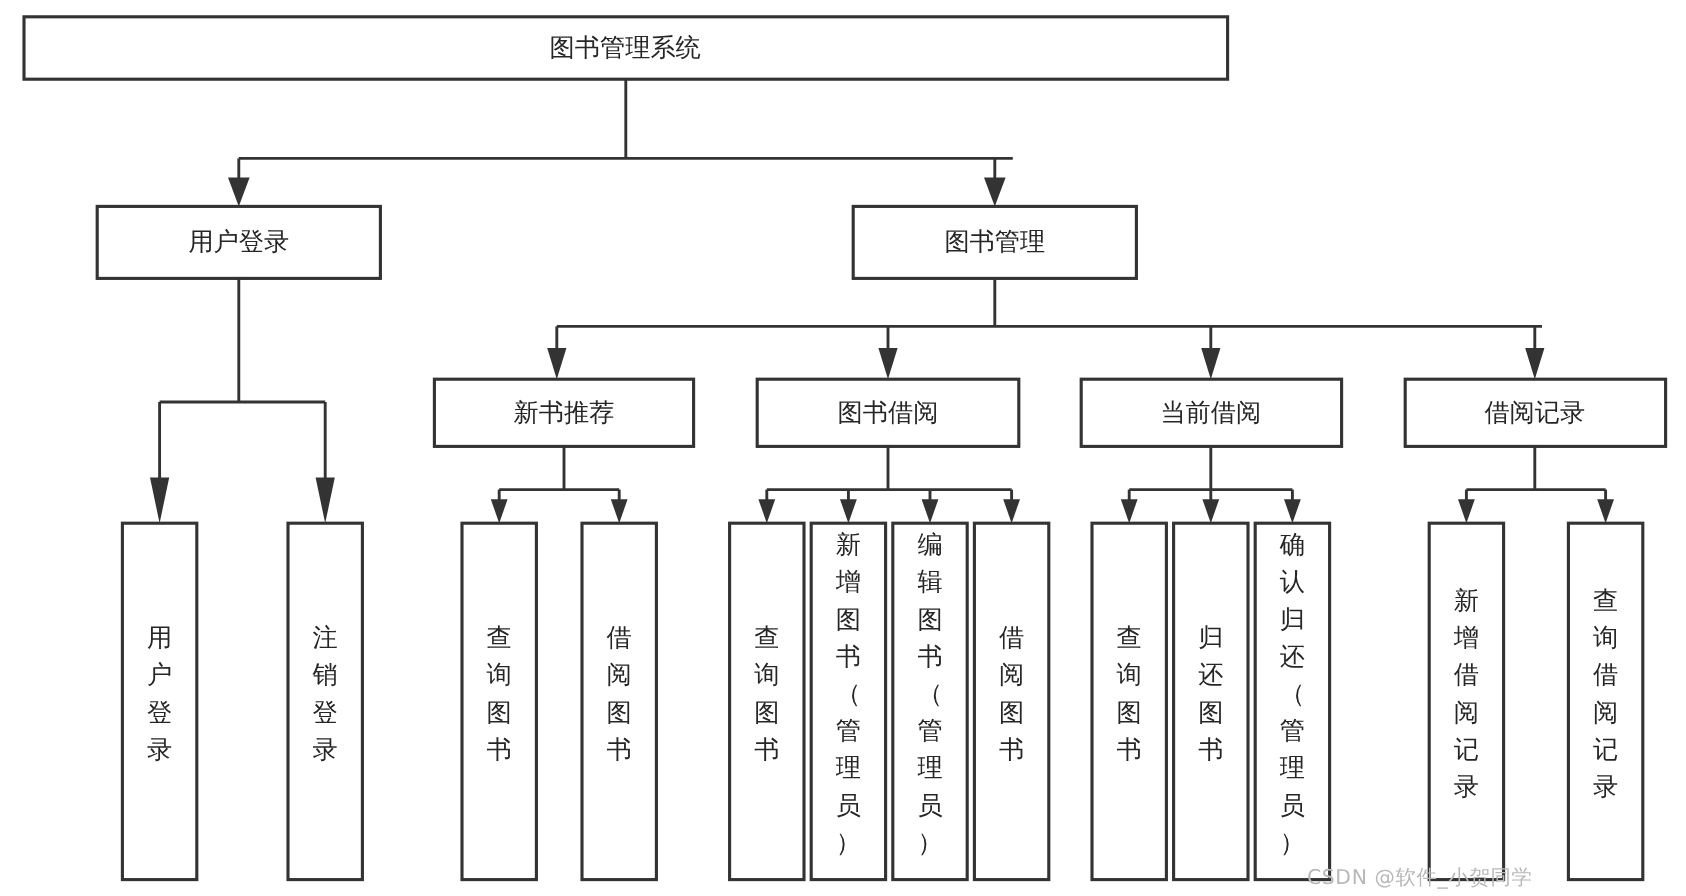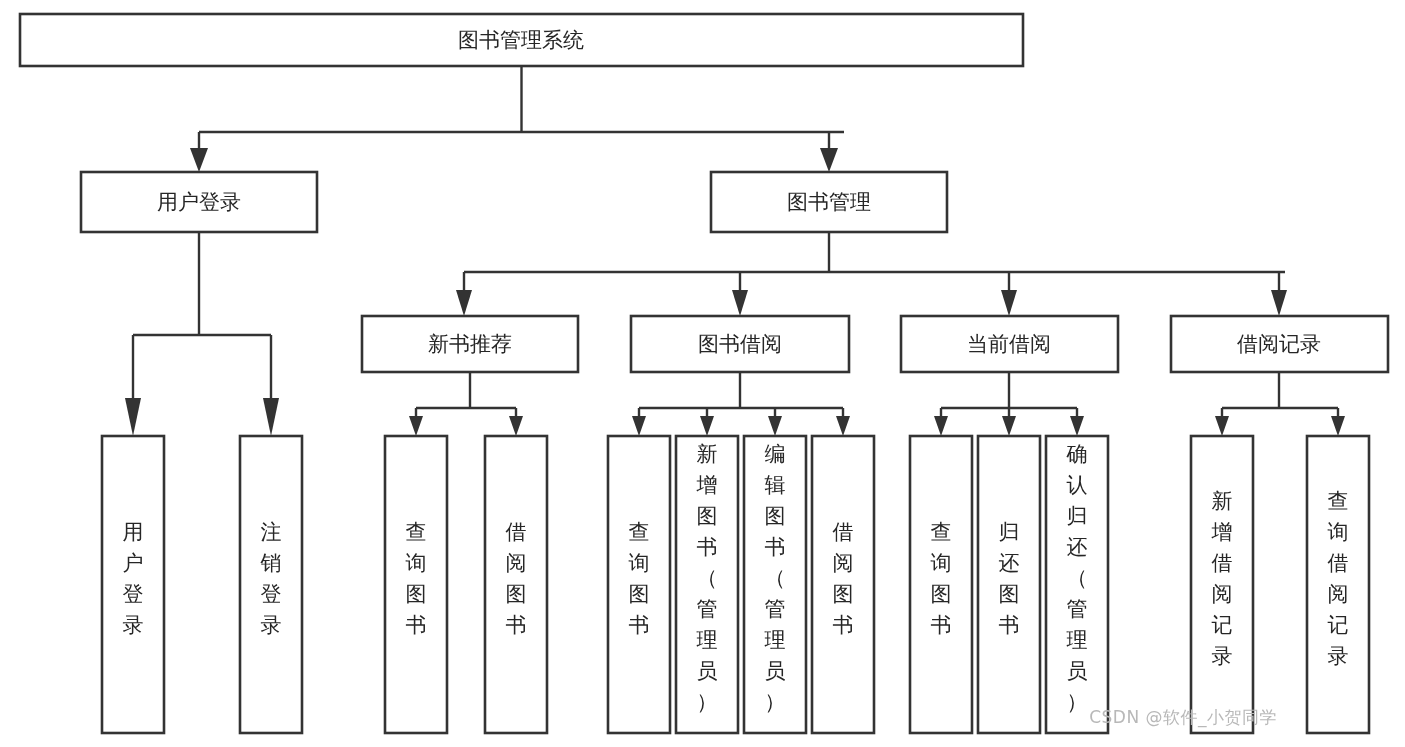--- a/index.html
+++ b/index.html
@@ -50,21 +50,21 @@
   }
   .node-label-vert {
     fill: #262626;
     font-family: "DejaVu Sans", "Liberation Sans", sans-serif;
     font-size: 21px;
     text-anchor: middle;
   }
   .watermark {
     position: absolute;
     right: 8px;
-    bottom: 18px;
+    bottom: 4px;
     font-family: "DejaVu Sans", "Liberation Sans", sans-serif;
     font-size: 17px;
     color: #b8b8b8;
     white-space: nowrap;
     letter-spacing: 0.5px;
   }
 </style>
 </head>
 <body>
 

